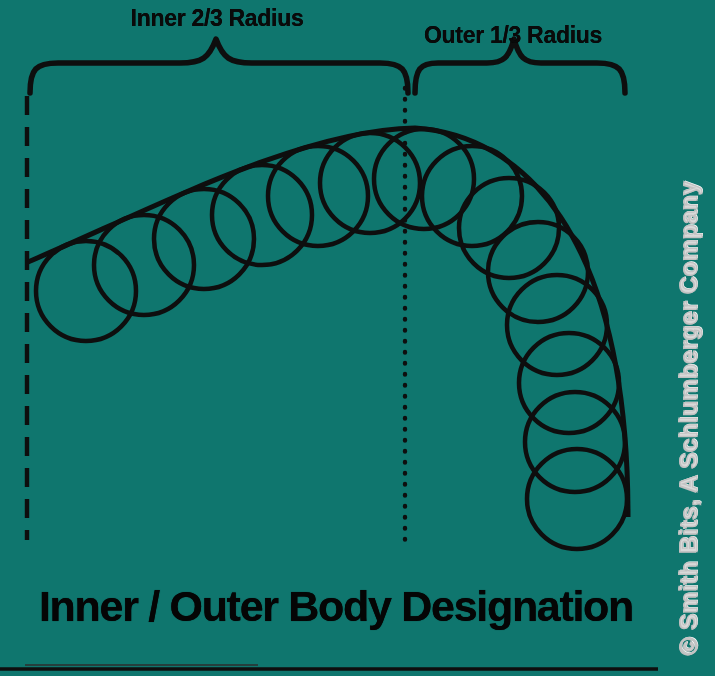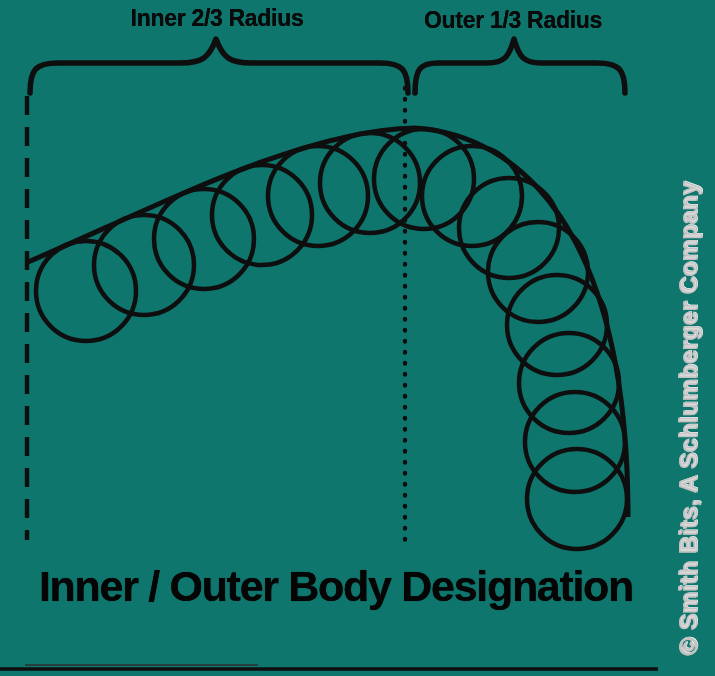--- a/index.html
+++ b/index.html
@@ -52,21 +52,21 @@
         <circle cx="569" cy="383" r="50" class="stroke circ"></circle>
         <circle cx="575" cy="442" r="50" class="stroke circ"></circle>
         <circle cx="577" cy="499" r="50" class="stroke circ"></circle>
       </g>
     <line class="stroke rule2" id="rule2-line" x1="25" x2="258" y1="665" y2="665"></line>
     <line class="stroke rule" id="rule-line" x1="0" x2="658" y1="669" y2="669"></line>
   </svg>
 
   <div class="region-label" style="left:217px;top:5px;">Inner 2/3 Radius</div>
 
-  <div class="region-label" style="left:513px;top:7px;">Outer 1/3 Radius</div>
+  <div class="region-label" style="left:513px;top:22px;">Outer 1/3 Radius</div>
 
-  <div class="caption" style="top:563px;">
+  <div class="caption" style="top:583px;">
     <div>Inner / Outer Body Designation</div>
   </div>
 
   <div class="watermark">© Smith Bits, A Schlumberger Company</div>
 
 </div>
 
 </body></html>

